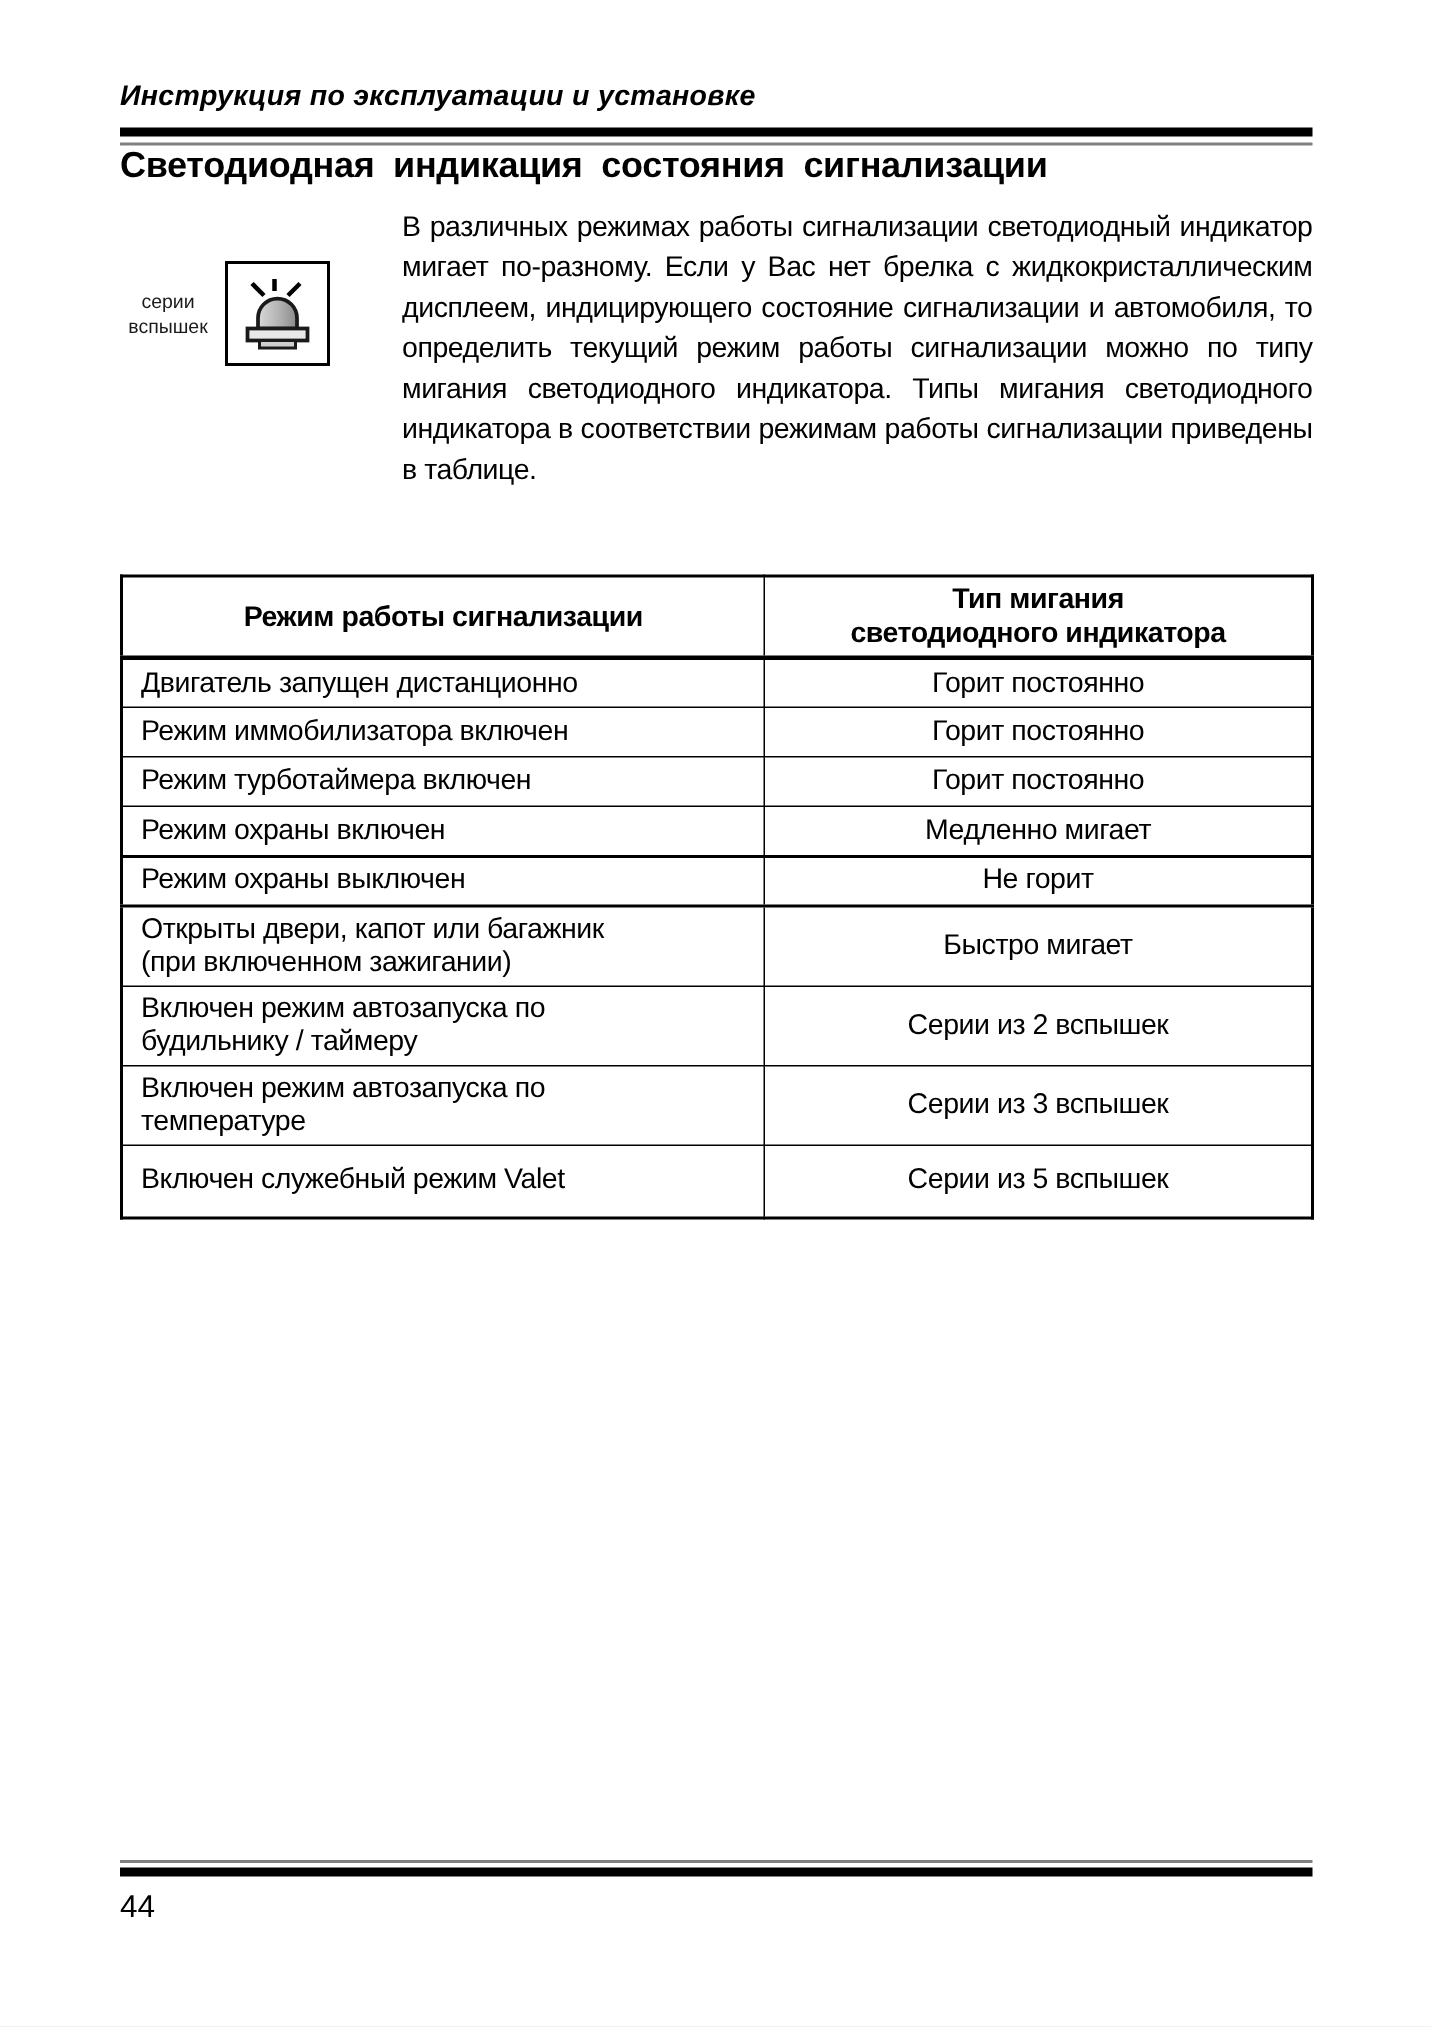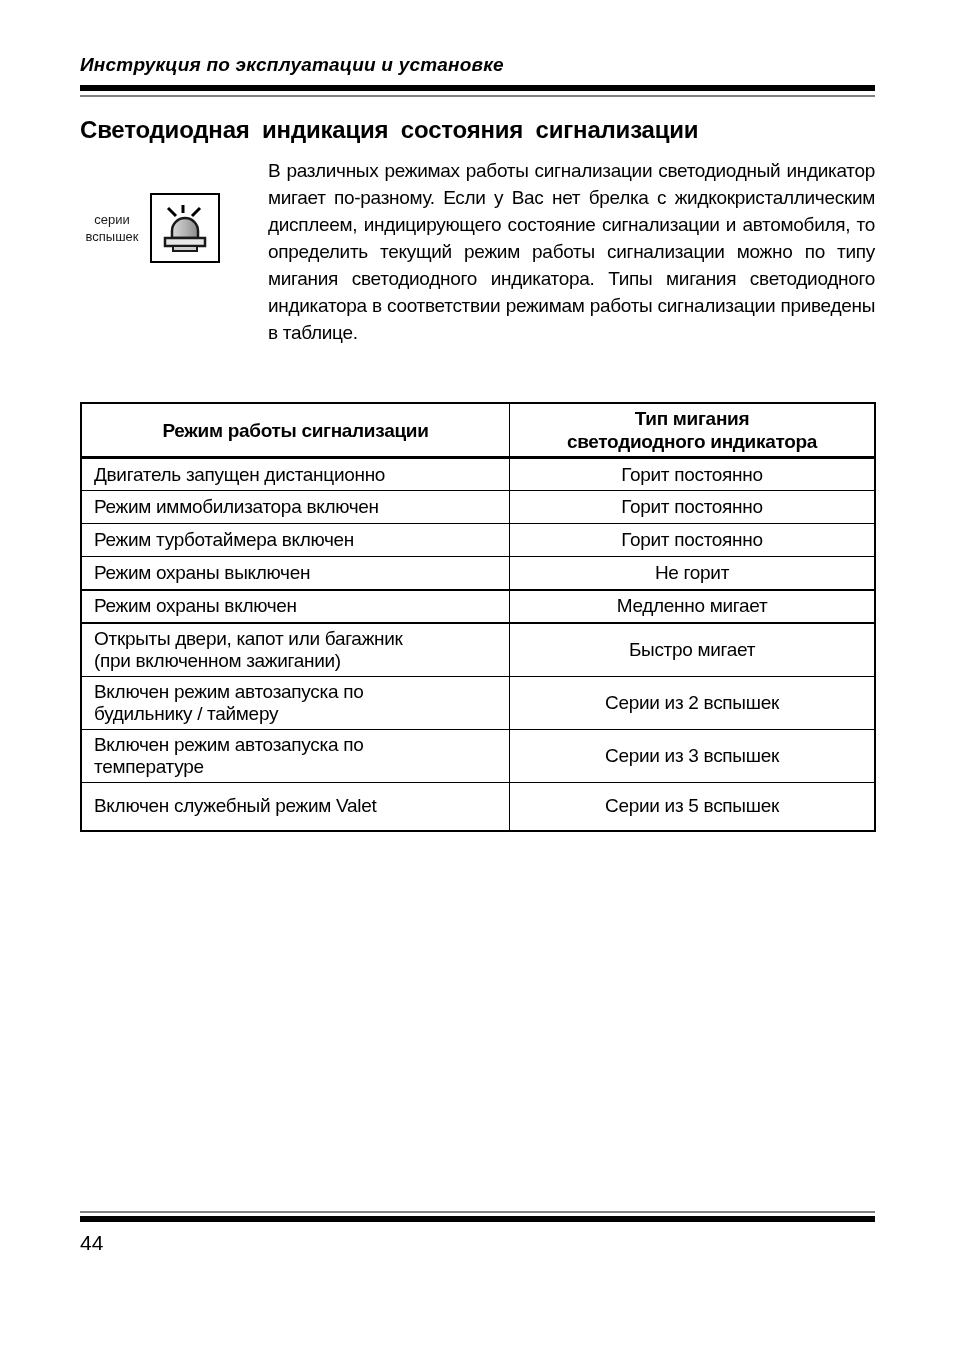--- a/index.html
+++ b/index.html
@@ -23,21 +23,20 @@
   .running-head {
     margin-top: 54px;
     font-size: 19px;
     font-weight: bold;
     font-style: italic;
     letter-spacing: 0.2px;
   }
   .rule-black { height: 6px; background: #000; margin-top: 9px; }
   .rule-gray  { height: 2px; background: #808080; margin-top: 4px; }
   .page-title {
-    margin-top: 19px;
     font-size: 24px;
     font-weight: bold;
     word-spacing: 6px;
     letter-spacing: -0.2px;
   }
   .body-section { position: relative; margin-top: 13px; min-height: 228px; }
   .icon-group {
     position: absolute;
     left: 0;
     top: 36px;
@@ -99,21 +98,21 @@
     line-height: 22px;
     white-space: pre-line;
   }
   td.indication-cell { text-align: center; padding: 4px 6px; }
   tbody tr { height: 33px; }
   tbody tr:nth-child(n+6):nth-child(-n+9) { height: 49px; }
   tbody tr:nth-child(5) td { border-top: 2.5px solid #000; border-bottom: 2.5px solid #000; }
   .footer {
     position: absolute;
     left: 80px;
-    top: 1211px;
+    top: 1240px;
     width: 795px;
   }
   .footer .rule-gray  { margin-top: 0; height: 2px; }
   .footer .rule-black { margin-top: 3px; height: 6px; }
   .page-number { margin-top: 9px; font-size: 21px; }
 </style>
 </head>
 <body>
 
 <div class="page">
@@ -165,26 +164,26 @@
         </tr>
           <tr>
           <td class="mode-cell">Режим иммобилизатора включен</td>
           <td class="indication-cell">Горит постоянно</td>
         </tr>
           <tr>
           <td class="mode-cell">Режим турботаймера включен</td>
           <td class="indication-cell">Горит постоянно</td>
         </tr>
           <tr>
+          <td class="mode-cell">Режим охраны включен</td>
+          <td class="indication-cell">Медленно мигает</td>
+        </tr>
+          <tr>
           <td class="mode-cell">Режим охраны выключен</td>
           <td class="indication-cell">Не горит</td>
-        </tr>
-          <tr>
-          <td class="mode-cell">Режим охраны включен</td>
-          <td class="indication-cell">Медленно мигает</td>
         </tr>
           <tr>
           <td class="mode-cell">Открыты двери, капот или багажник
 (при включенном зажигании)</td>
           <td class="indication-cell">Быстро мигает</td>
         </tr>
           <tr>
           <td class="mode-cell">Включен режим автозапуска по
 будильнику / таймеру</td>
           <td class="indication-cell">Серии из 2 вспышек</td>

